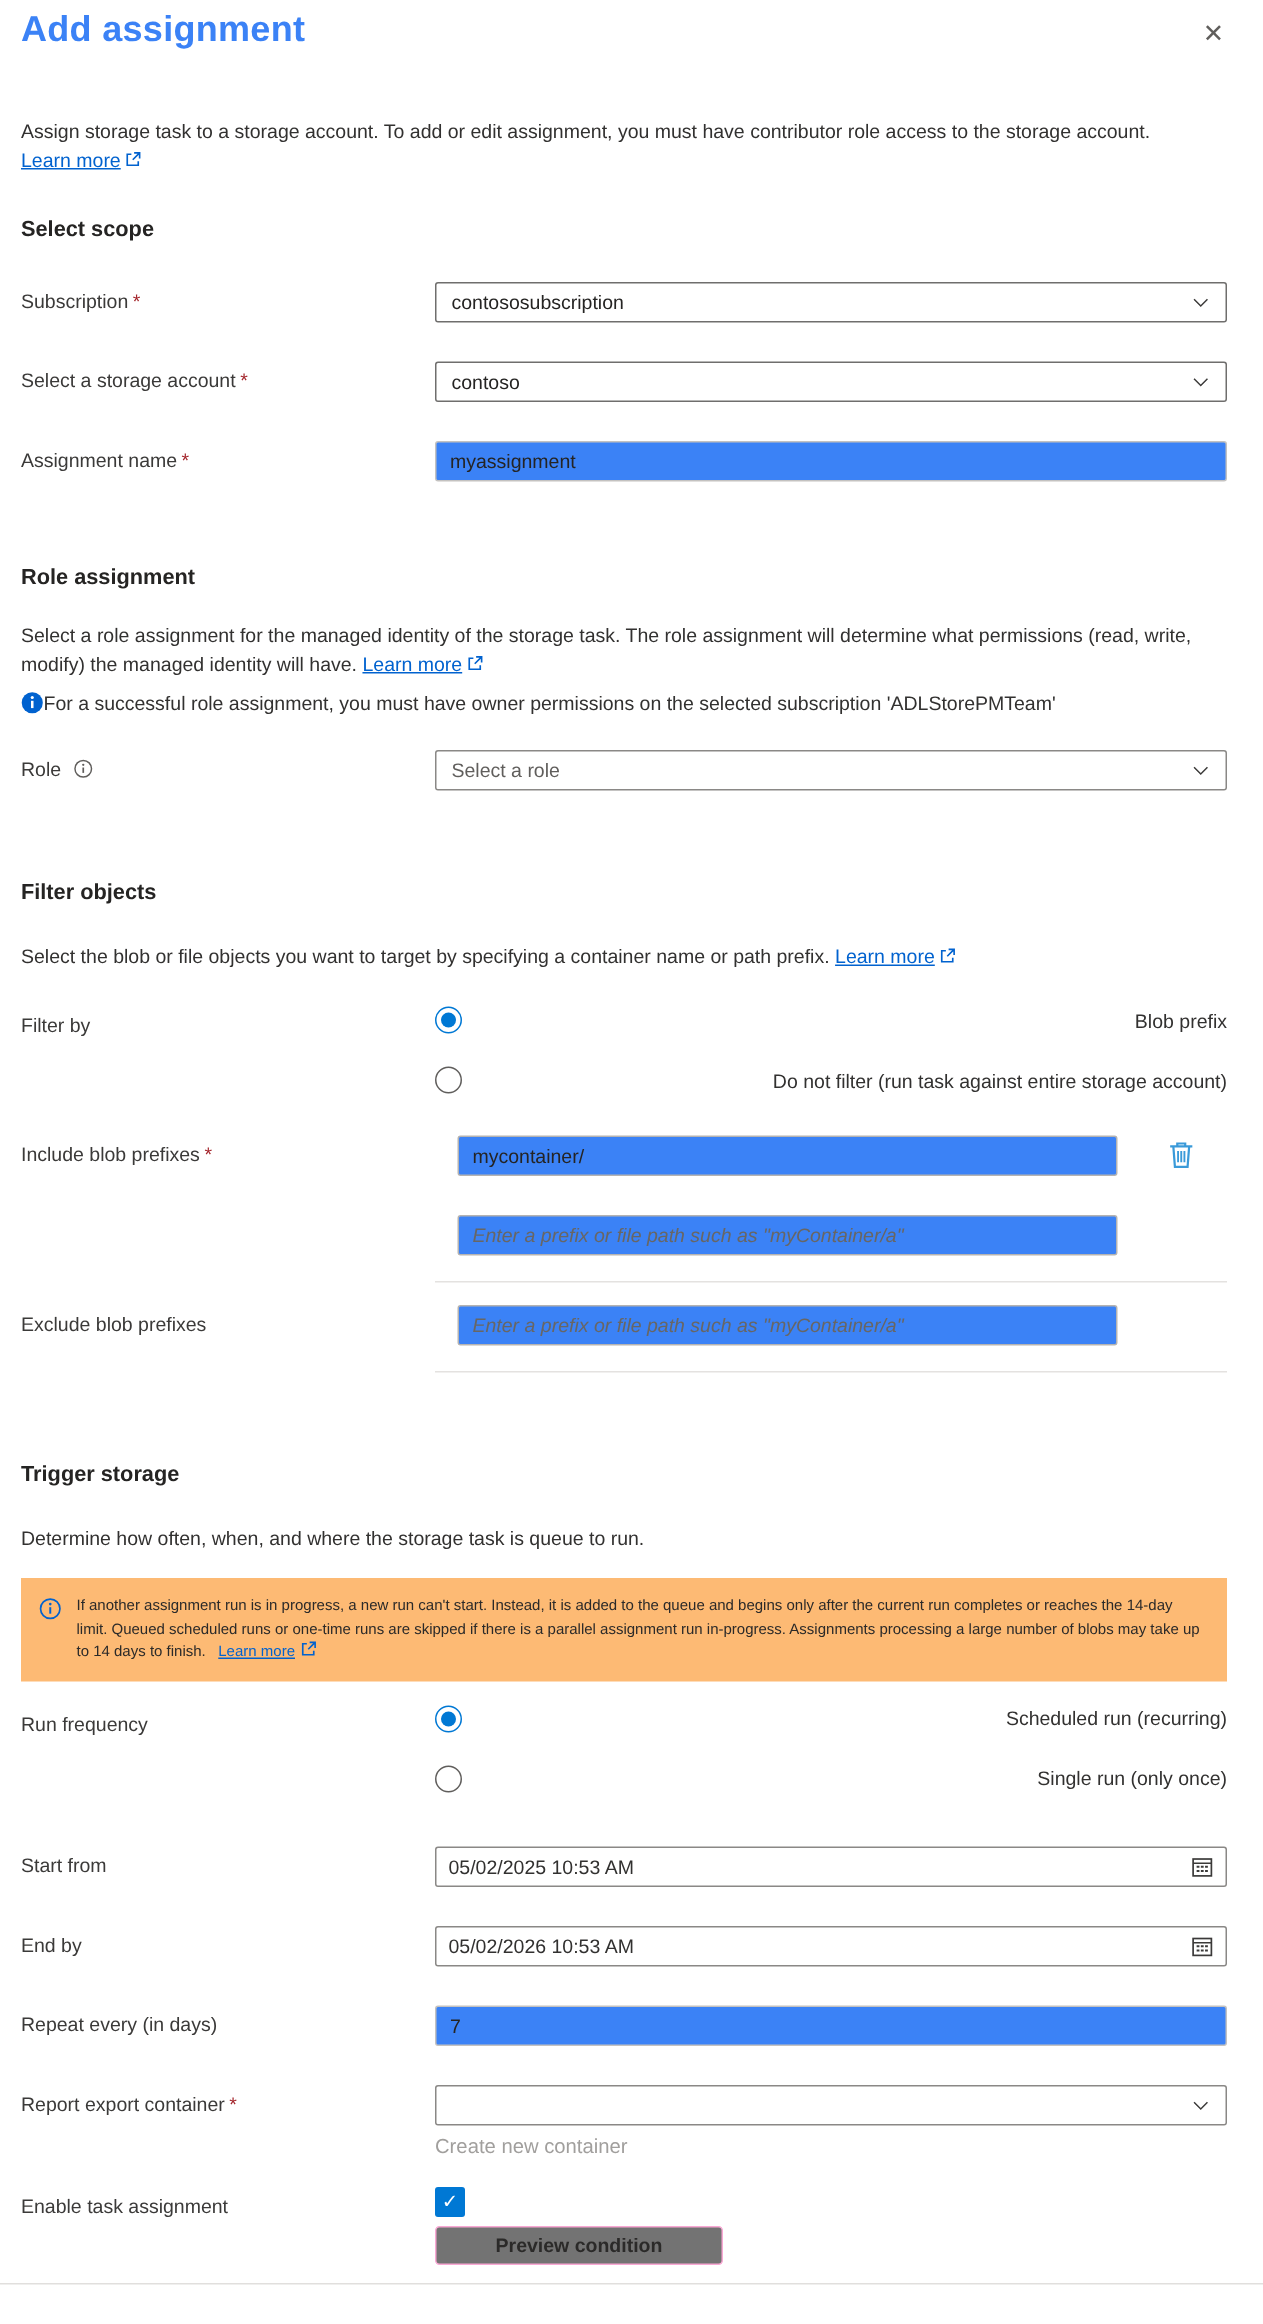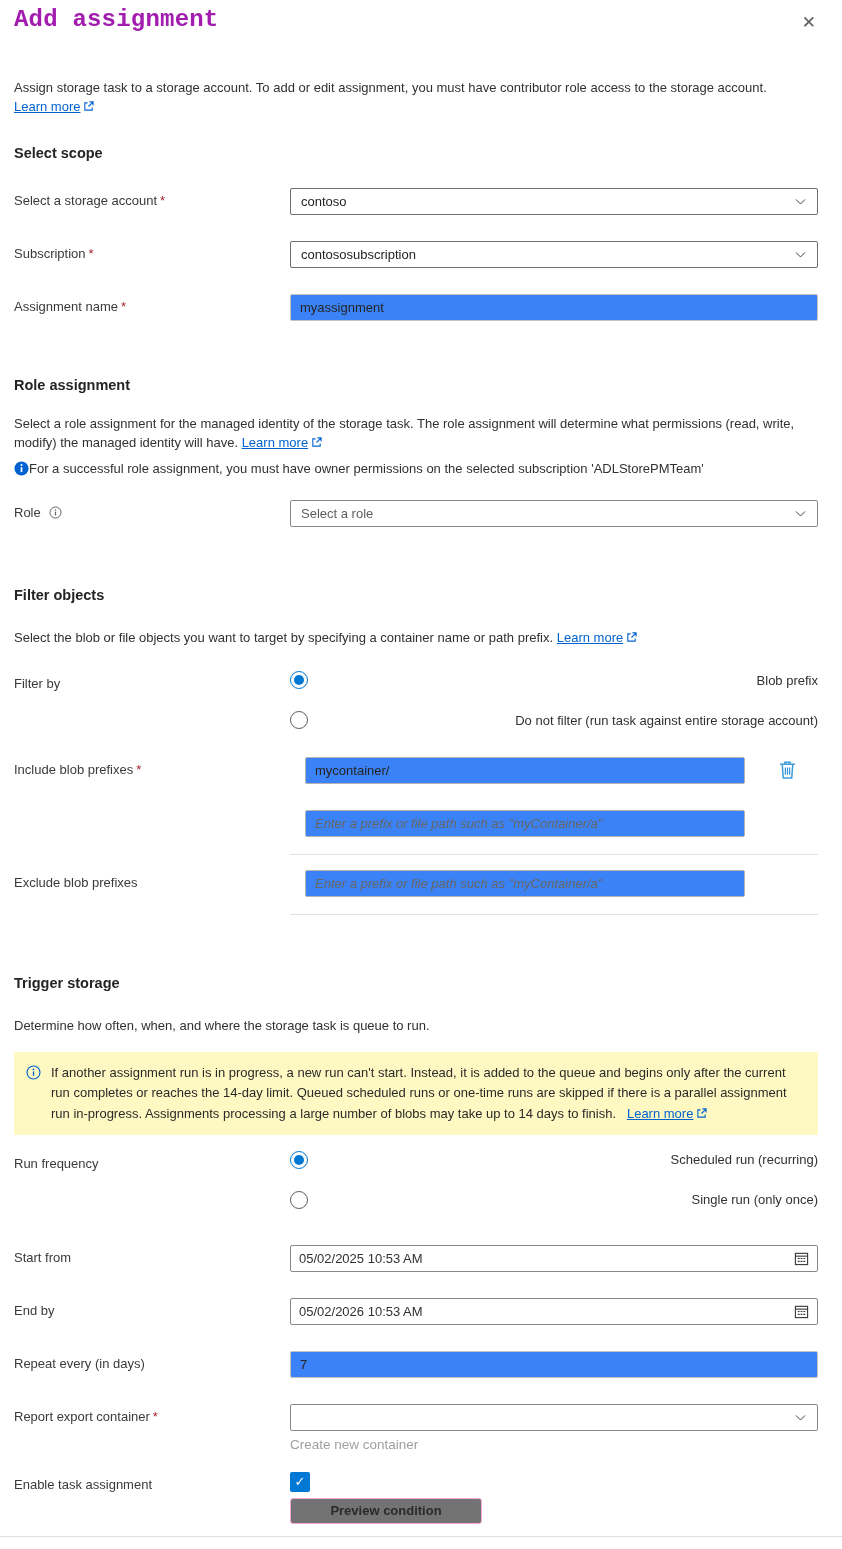--- a/index.html
+++ b/index.html
@@ -2,21 +2,21 @@
 <html><head>
 <meta charset="utf-8">
 <style>
   * { margin:0; padding:0; box-sizing:border-box; }
   html,body { width:842px; height:1549px; background:#fff; overflow:hidden;
     font-family:"Liberation Sans", sans-serif; color:#323130; font-size:13px; }
   .page { position:relative; width:842px; height:1549px; padding:6px 24px 0 14px; }
 
   
   .hdr { display:flex; justify-content:space-between; align-items:flex-start; }
-  .title { font-size:24px; font-weight:700; color:#a21caf; letter-spacing:.2px;font-family:Liberation Mono, monospace; }
+  .title { font-size:24px; font-weight:700; color:#3b82f6; letter-spacing:.2px; }
   .close { font-size:17px; color:#605e5c; cursor:pointer; padding:6px 2px; font-weight:400; }
 
   
   .para { margin-top:40px; line-height:1.45; color:#323130; max-width:788px; }
   a.lnk { color:#0162cf; text-decoration:underline; cursor:pointer; white-space:nowrap; }
   .extlink { display:inline-block; vertical-align:-1px; margin-left:3px; }
   .sec-h { font-size:14.5px; font-weight:700; color:#252423; }
 
   
   .row { display:flex; align-items:flex-start; margin-bottom:26px; }
@@ -44,22 +44,22 @@
   .rad { width:18px; height:18px; border-radius:50%; border:1px solid #605e5c; background:#fff;
     flex-shrink:0; position:relative; }
   .rad.on { border-color:#0078d4; }
   .rad.on::after { content:""; position:absolute; left:3px; top:3px; width:10px; height:10px;
     border-radius:50%; background:#0078d4; }
   .cb { width:20px; height:20px; background:#0078d4; border-radius:2px; color:#fff;
     display:flex; align-items:center; justify-content:center; font-size:13px; cursor:pointer; }
 
   
   .inforow { display:flex; gap:0; align-items:flex-start; margin-top:8px; line-height:1.4; }
-  .infobox { margin-top:16px; background:#fef9c3; padding:11px 14px 11px 12px; display:flex;
-    gap:10px; line-height:1.55; font-size:13px; color:#2b2a29; }
+  .infobox { margin-top:16px; background:#fdba74; padding:11px 14px 11px 12px; display:flex;
+    gap:10px; line-height:1.55; font-size:10px; color:#2b2a29; }
   .divider { border-top:1px solid #e4e2e0; margin-left:276px; }
   .fulldiv { border-top:1px solid #e1dfdd; margin:12px -24px 0 -14px; }
 
   
   .btn-preview { margin-left:276px; margin-top:6px; width:192px; height:26px; background:#737373;
     border:1px solid #f9a8d4; border-radius:3px; font:600 13px "Liberation Sans",sans-serif;
     color:#2b2a29; cursor:pointer; }
 
   .helper { margin-top:6px; color:#a19f9d; font-size:13.5px; cursor:pointer; width:fit-content; }
   svg { display:block; }
@@ -83,38 +83,38 @@
           <path d="M5 2H2v8h8V7" fill="none" stroke="#0162cf" stroke-width="1.2"></path>
           <path d="M7 1h4v4M10.6 1.4L6 6" fill="none" stroke="#0162cf" stroke-width="1.2"></path>
         </svg></span>
   </div>
 
   
   <div class="sec-h" style="margin-top:28px">Select scope</div>
 
   <div style="margin-top:27px">
     <div class="row">
-      <div class="lbl"><span>Select a storage account</span><span class="req">*</span></div>
+      <div class="lbl"><span>Subscription</span><span class="req">*</span></div>
       <div class="ctl">
           <div class="dd">
-        <span class="val">contoso</span>
+        <span class="val">contososubscription</span>
         <span>
               <svg width="13" height="13" viewBox="0 0 16 16">
                 <path d="M2.5 5.5l5.5 5.5 5.5-5.5" fill="none" stroke="#3b3a39" stroke-width="1.2"></path>
               </svg>
             </span>
       </div>
         </div>
     </div>
 
     <div class="row">
-      <div class="lbl"><span>Subscription</span><span class="req">*</span></div>
+      <div class="lbl"><span>Select a storage account</span><span class="req">*</span></div>
       <div class="ctl">
           <div class="dd">
-        <span class="val">contososubscription</span>
+        <span class="val">contoso</span>
         <span>
               <svg width="13" height="13" viewBox="0 0 16 16">
                 <path d="M2.5 5.5l5.5 5.5 5.5-5.5" fill="none" stroke="#3b3a39" stroke-width="1.2"></path>
               </svg>
             </span>
       </div>
         </div>
     </div>
 
     <div class="row">

